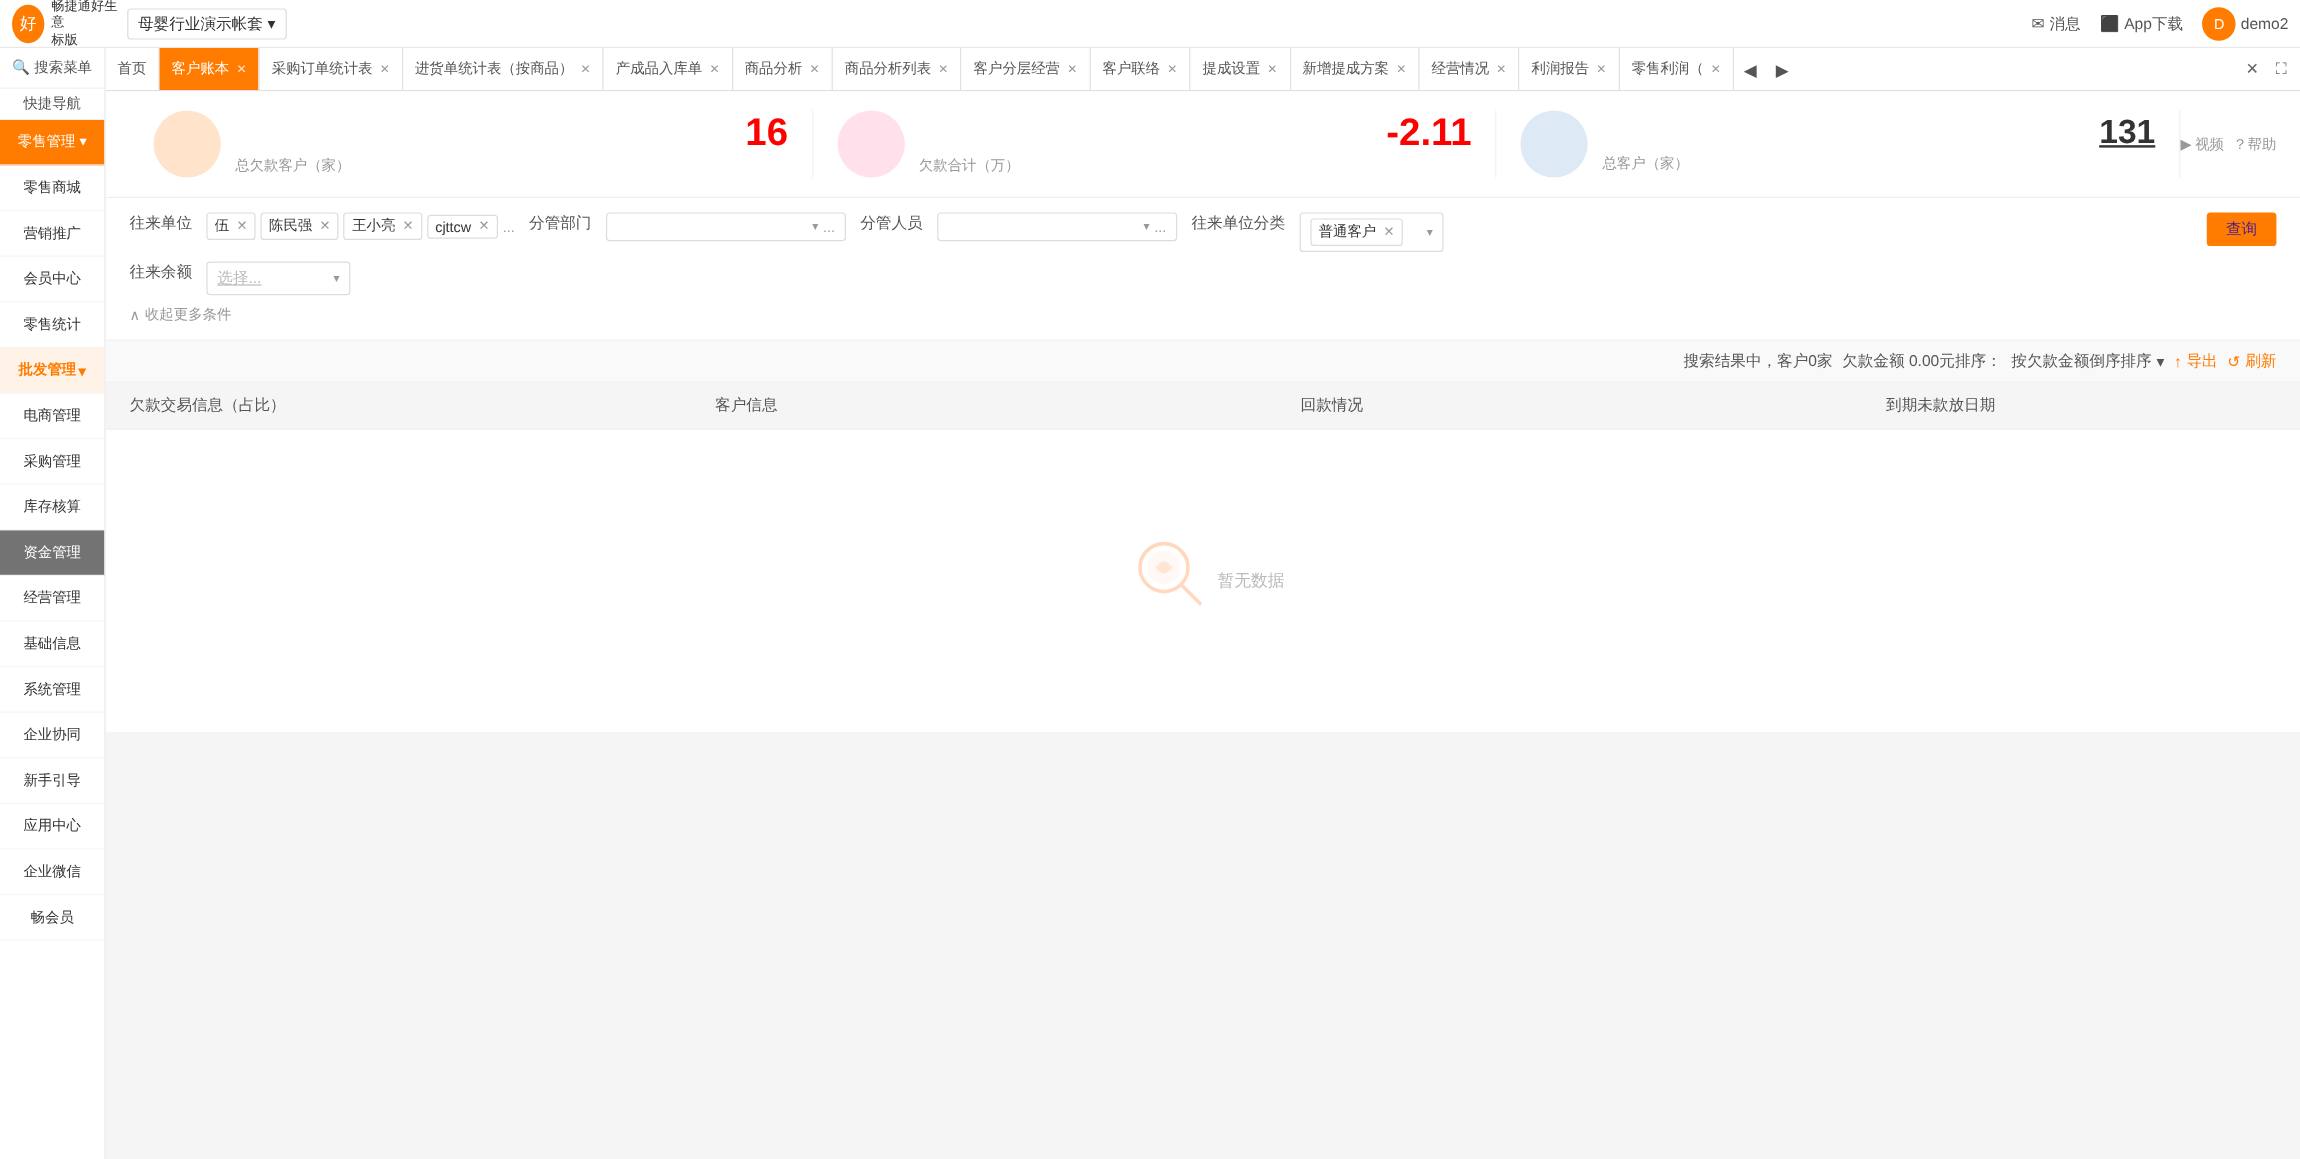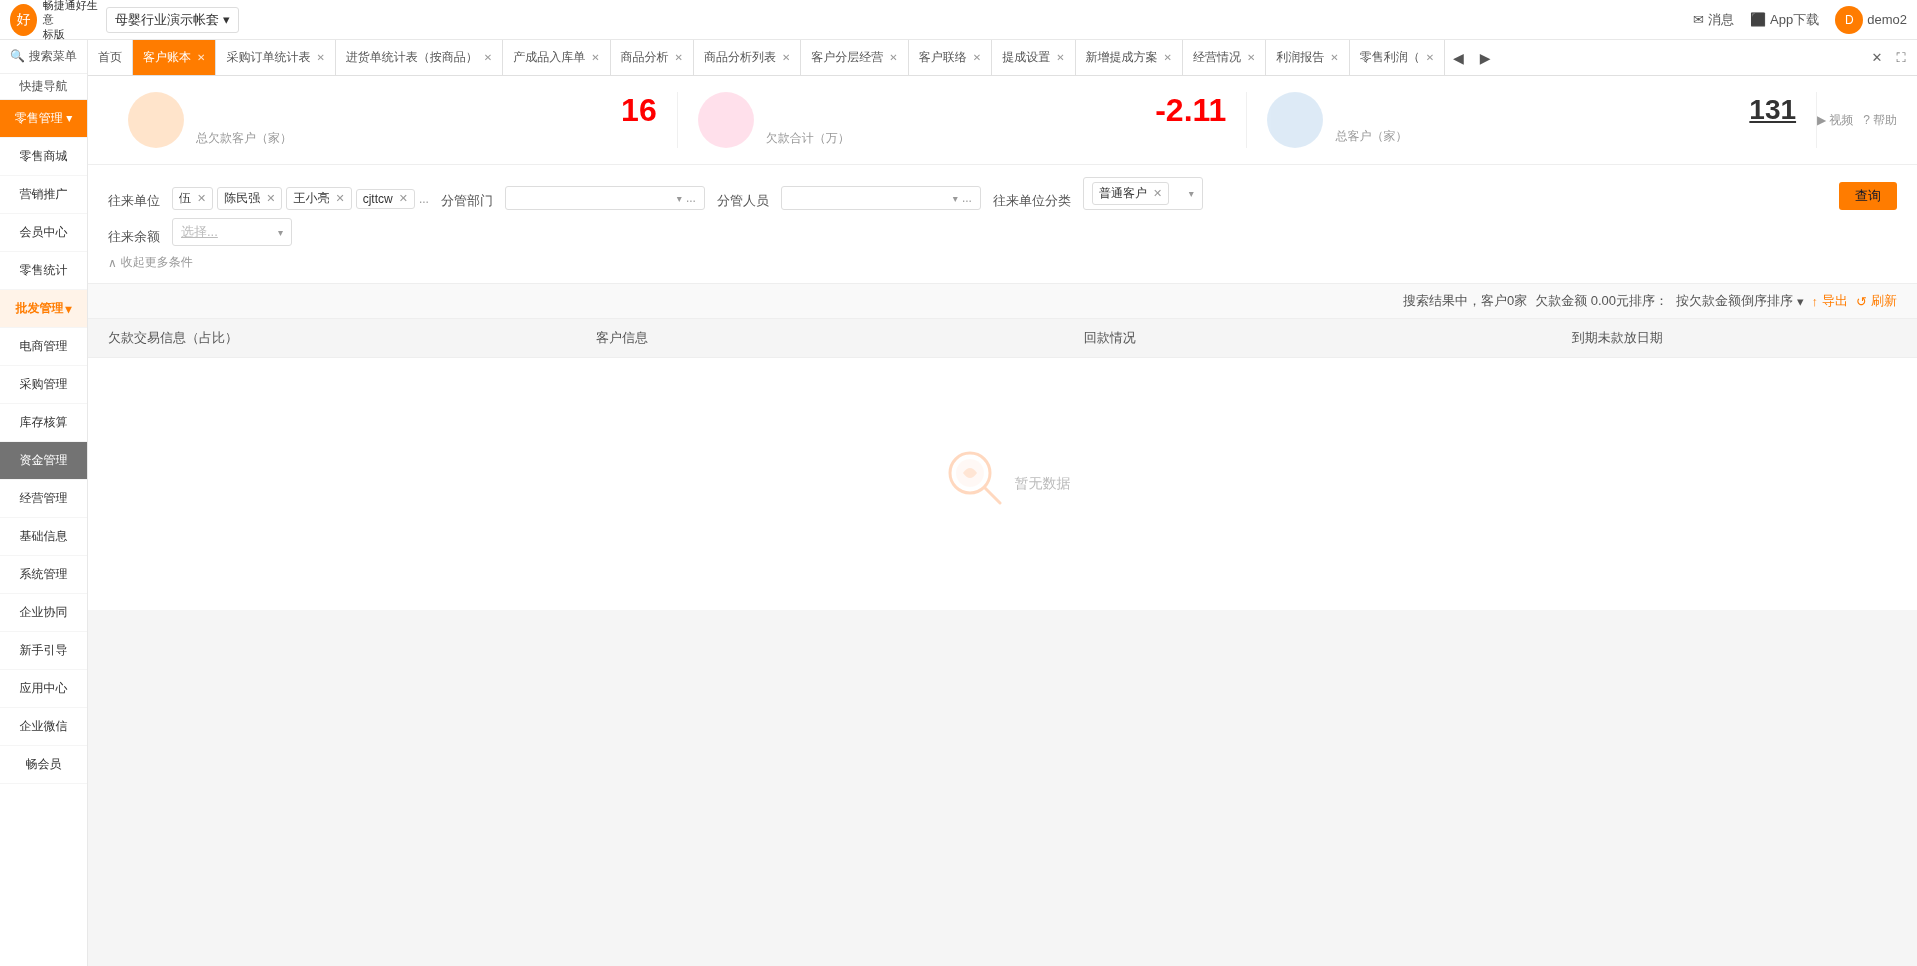--- a/index.html
+++ b/index.html
@@ -64,31 +64,31 @@
     .stat-info { flex: 1; }
     .stat-number { font-size: 32px; font-weight: bold; color: #ff0000; line-height: 1; text-align: right; }
     .stat-number.negative { color: #ff0000; }
     .stat-number.black { color: #333; font-size: 28px; text-decoration: underline; }
     .stat-label { font-size: 12px; color: #999; margin-top: 4px; }
     .help-links { display: flex; align-items: center; gap: 10px; font-size: 12px; color: #999; }
     .help-link { display: flex; align-items: center; gap: 3px; cursor: pointer; }
 
     
     .filter-area { background: #fff; padding: 12px 20px; border-bottom: 1px solid #eee; }
-    .filter-row { display: flex; align-items: flex-end; gap: 12px; margin-bottom: 8px; flex-wrap: wrap; }
+    .filter-row { display: flex; align-items: flex-start; gap: 12px; margin-bottom: 8px; flex-wrap: wrap; }
     .filter-row:last-child { margin-bottom: 0; }
     .filter-label { font-size: 13px; color: #555; white-space: nowrap; flex-shrink: 0; }
     .filter-tags { display: flex; align-items: center; gap: 4px; flex-wrap: wrap; }
     .filter-tag { display: flex; align-items: center; gap: 4px; background: #fff; border: 1px solid #ddd; border-radius: 3px; padding: 2px 6px; font-size: 12px; color: #333; }
     .filter-select { display: flex; align-items: center; gap: 4px; border: 1px solid #ddd; border-radius: 3px; padding: 4px 8px; min-width: 120px; cursor: pointer; color: #333; font-size: 13px; background: #fff; }
     .filter-select-wide { min-width: 200px; }
     .filter-select .placeholder { color: #bbb; text-decoration: underline; }
     .filter-select .dropdown-arrow { margin-left: auto; color: #999; font-size: 10px; }
     .filter-more-btn { color: #999; font-size: 12px; cursor: pointer; }
-    .filter-query-btn { background: #ff7c00; color: #0f172a; border: none; padding: 5px 16px; border-radius: 3px; font-size: 13px; cursor: pointer; margin-left: auto; }
+    .filter-query-btn { background: #ff7c00; color: #4c1d95; border: none; padding: 5px 16px; border-radius: 3px; font-size: 13px; cursor: pointer; margin-left: auto; }
     .collapse-btn { display: flex; align-items: center; gap: 4px; font-size: 12px; color: #999; cursor: pointer; margin: 0 auto; }
 
     
     .results-bar { background: #f9f9f9; padding: 8px 20px; display: flex; align-items: center; justify-content: flex-end; border-bottom: 1px solid #eee; font-size: 13px; color: #555; }
     .results-bar-left { display: flex; align-items: center; gap: 8px; }
     .results-bar-right { display: flex; align-items: center; gap: 8px; }
     .results-bar .sort-select { display: flex; align-items: center; gap: 4px; cursor: pointer; }
     .results-action-btn { display: flex; align-items: center; gap: 4px; color: #ff7c00; cursor: pointer; font-size: 13px; }
 
     

